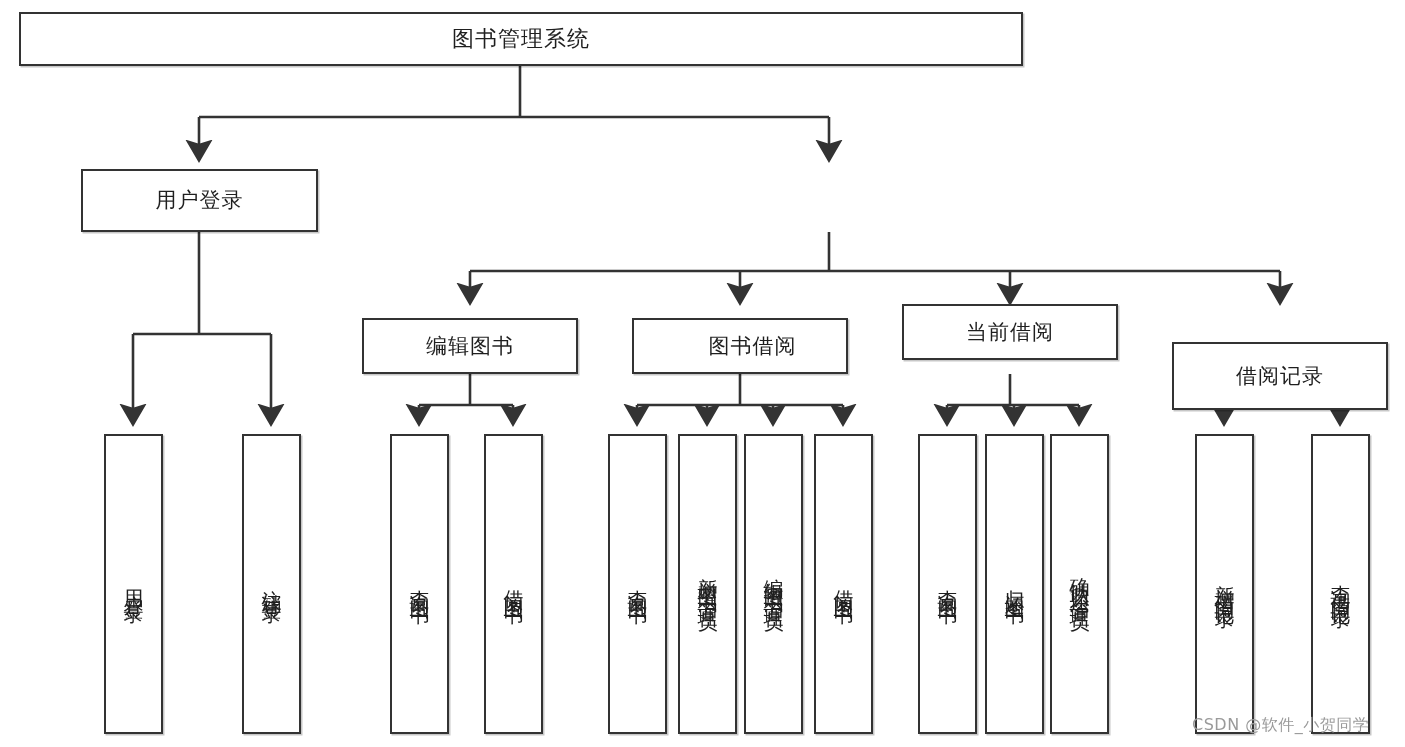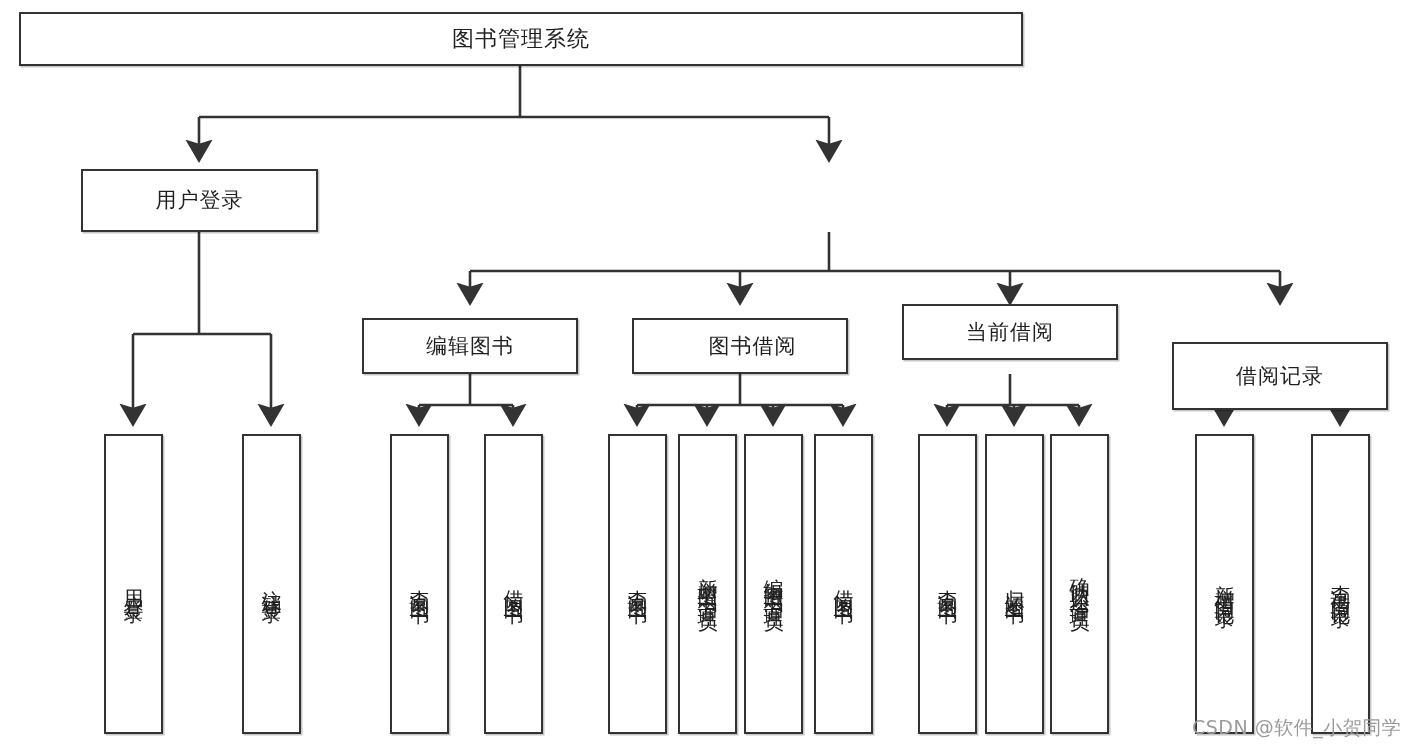--- a/index.html
+++ b/index.html
@@ -49,21 +49,21 @@
     letter-spacing: 5px;
     font-size: 20px;
     white-space: normal;
     max-height: 100%;
   }
   .node.root .label { font-size: 22px; }
   #watermark {
     position: absolute;
     left: 1192px;
     top: 715px;
-    font-size: 19px;
+    font-size: 16px;
     color: #9a9a9a;
     letter-spacing: 0.5px;
     white-space: nowrap;
     z-index: 5;
     font-family: "DejaVu Sans", "Liberation Sans", sans-serif;
   }
 </style>
 </head>
 <body>
 

